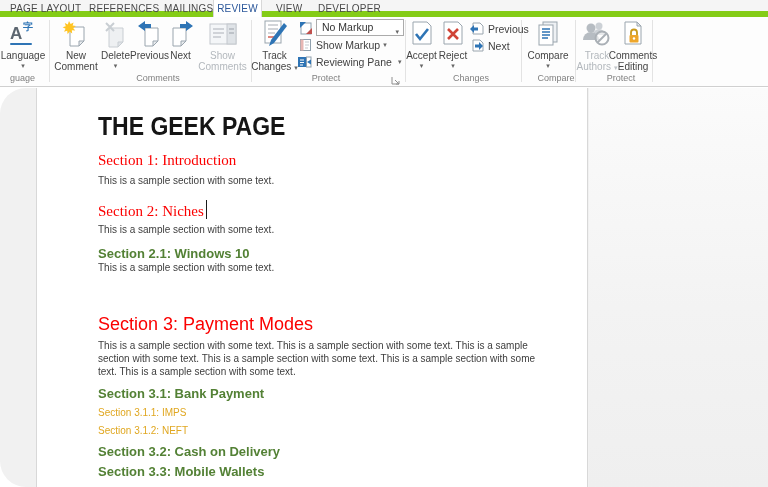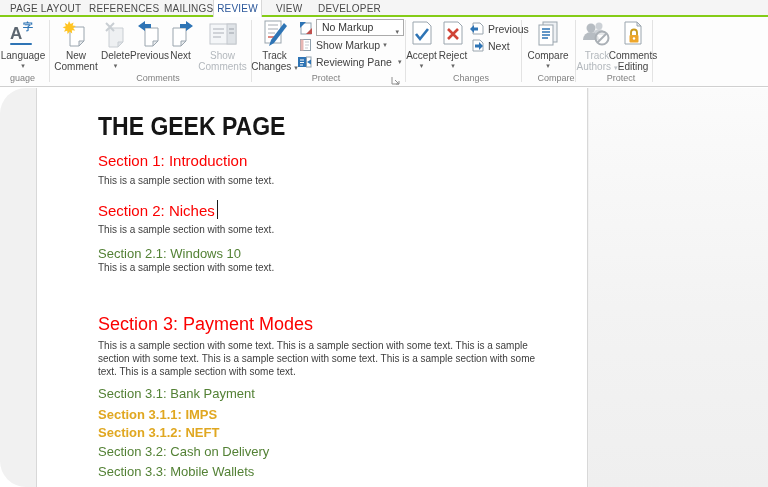--- a/index.html
+++ b/index.html
@@ -3,21 +3,21 @@
 <meta charset="utf-8">
 <style>
   * { margin:0; padding:0; box-sizing:border-box; }
   html,body { background:#fff; }
   .screen {
     position:relative; width:768px; height:487px; overflow:hidden;
     font-family:"Liberation Sans", sans-serif; background:#fff;
     -webkit-font-smoothing:antialiased;
   }
   
-  .tabbar { position:absolute; left:0; top:0; width:768px; height:18px; background:#f5f5f5; border-bottom:3px solid #84cc16; }
+  .tabbar { position:absolute; left:0; top:0; width:768px; height:18px; background:#f5f5f5; border-bottom:7px solid #84cc16; }
   .tab { position:absolute; top:0; height:17px; font-size:10px; line-height:17px; color:#4a4a4a; letter-spacing:.2px; cursor:default; }
   .tab.active { background:#fff; color:#2b579a; border-left:1px solid #d8d8d8; border-right:1px solid #d8d8d8; height:18px; text-align:center; }
   
   .ribbon { position:absolute; left:0; top:17px; width:768px; height:70px; background:#fdfdfd; border-bottom:1px solid #d0d0d0; }
   .gdiv { position:absolute; top:3px; height:62px; width:1px; background:#e3e3e3; }
   .glabel { position:absolute; bottom:2px; height:11px; font-size:9px; line-height:11px; color:#808080; text-align:center; white-space:nowrap;margin-left:8px; }
   .bigbtn { position:absolute; top:1px; height:68px; display:flex; flex-direction:column; align-items:center; cursor:default; }
   .bigbtn .ic { height:32px; display:flex; align-items:center; justify-content:center; }
   .bigbtn .lbl { font-size:10px; line-height:11px; color:#444; text-align:center; white-space:normal; }
   .bigbtn .lbl.dis { color:#b3b8bd; }
@@ -33,24 +33,24 @@
   .lang-ic { position:relative; width:30px; height:28px; }
   .lang-a { position:absolute; left:2px; top:4px; font-size:17px; font-weight:700; color:#5c6670; }
   .lang-zh { position:absolute; left:15px; top:0; font-size:10px; color:#2e74b5; font-weight:700; }
   .lang-ul { position:absolute; left:2px; top:23px; width:22px; height:2px; background:#2e74b5; border-radius:1px; }
   
   .canvas { position:absolute; left:0; top:88px; width:768px; height:399px; background:#f1f1f1;border-radius:26px; }
   .canvas-right { position:absolute; left:589px; top:0; width:179px; height:399px; background:linear-gradient(180deg,#fbfbfb 0%,#f3f3f3 55%,#efefef 100%); }
   .page { position:absolute; left:36px; top:0; width:552px; height:399px; background:#fff; border-left:1px solid #d8d8d8; border-right:1px solid #d8d8d8; }
   .blk { position:absolute; left:61px; white-space:nowrap; cursor:text; }
   .doc-title { font-size:25px; font-weight:900; color:#151515; letter-spacing:0; transform:scaleX(.92); transform-origin:0 0; }
-  .h1 { font-size:15px; font-weight:500; }
+  .h1 { font-size:15px; font-weight:500;font-family:Liberation Serif, serif; }
   .h1large { font-size:18px; font-weight:500; }
-  .h2 { font-size:13px; font-weight:400; }
-  .h3 { font-size:13px; font-weight:700; }
+  .h2 { font-size:13px; font-weight:700; }
+  .h3 { font-size:10px; font-weight:400; }
   .body-t { font-size:10px; color:#3d3d3d; }
   .para { white-space:normal; width:442px; line-height:13px; }
   .caret-line { display:inline-block; width:1px; height:19px; background:#1a1a1a; margin-left:2px; vertical-align:-3px; }
 </style>
 </head>
 <body>
 
 <div class="screen">
 
   <div class="tabbar">

